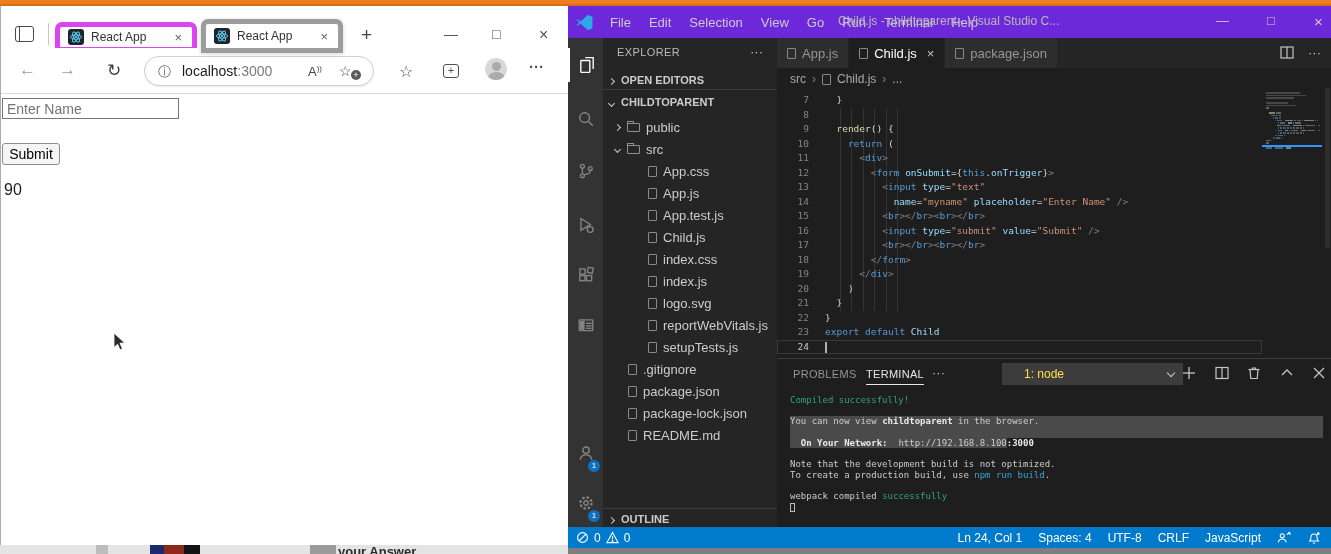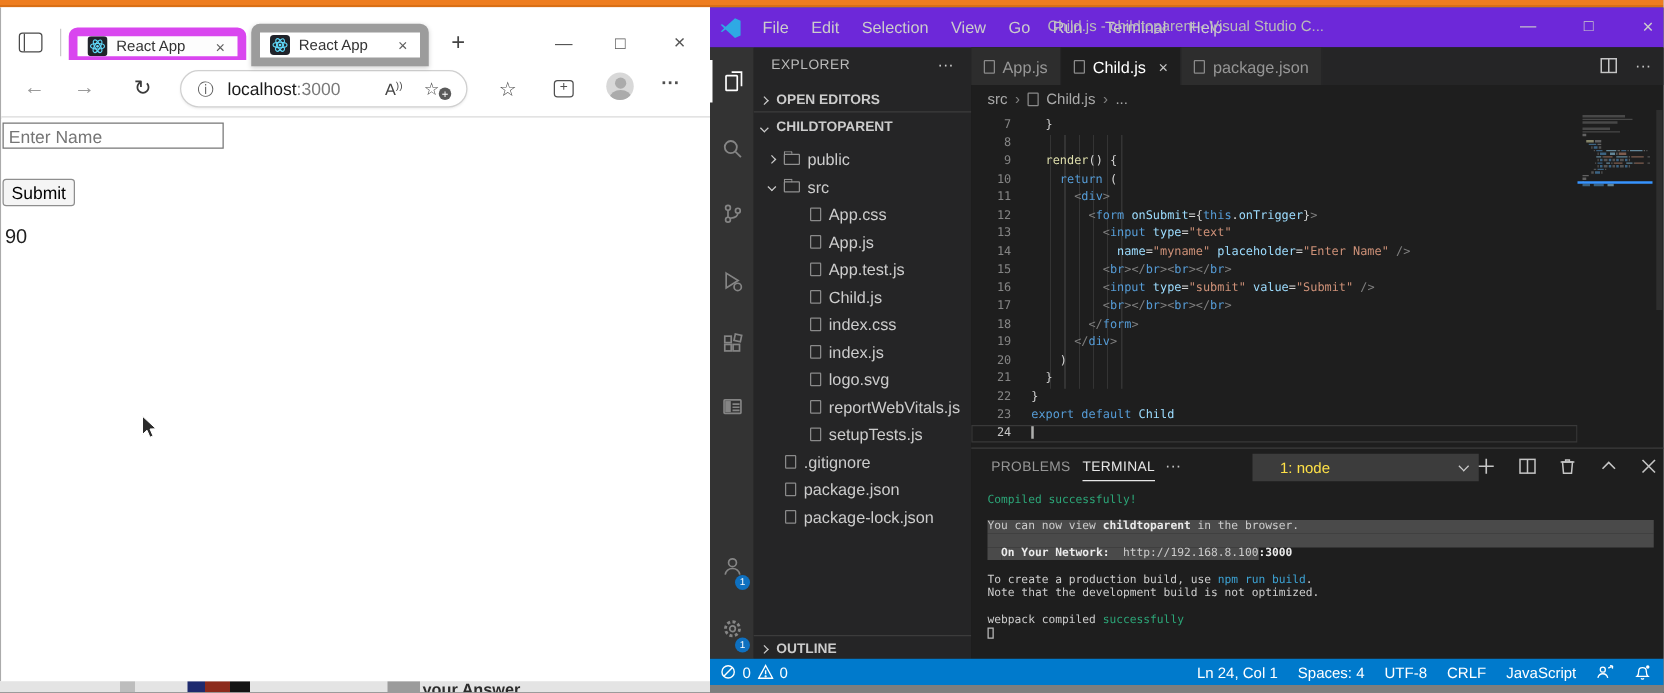--- a/index.html
+++ b/index.html
@@ -12,21 +12,21 @@
   
   #browser { position:absolute; left:0; top:6px; width:568px; height:539px;
              background:#fff; border-left:1px solid #ABABAB; }
   .tabbar { position:absolute; left:0; top:0; width:100%; height:42px; background:#fff; }
   .tabactions { position:absolute; left:14px; top:20px; width:19px; height:16px;
                 border:1.6px solid #4a4a4a; border-radius:3px; }
   .tabactions::after{ content:""; position:absolute; left:3px; top:0; width:0; height:100%;
                 border-left:1.6px solid #4a4a4a; }
   .tsep { position:absolute; left:47px; top:17px; width:1px; height:22px; background:#C9C9C9; }
   .btab { position:absolute; top:16px; height:30px; width:142px; background:#FDFDFD;
-          border:7px solid #d946ef; border-radius:7px 7px 0 0; display:flex;
+          border:5px solid #d946ef; border-radius:7px 7px 0 0; display:flex;
           align-items:center; padding:0 8px;justify-content:flex-end; }
   .btab.active { top:13px; height:34px; background:#fff; border-color:#9C9C9C;
           box-shadow:0 1px 4px rgba(0,0,0,.18); z-index:2; }
   #btab1 { left:54px; } #btab2 { left:200px; }
   .btab-title { font-size:12px; color:#333; margin-left:7px; flex:1; white-space:nowrap;
           overflow:hidden; }
   .btab-close { font-size:13px; color:#5f5f5f; padding:0 2px; }
   .favicon { width:16px; height:16px; flex:0 0 16px; }
   .newtab { position:absolute; left:360px; top:20px; font-size:19px; color:#444; line-height:18px; }
   .bwc { position:absolute; top:20px; font-size:14px; color:#555; }
@@ -397,20 +397,24 @@
             <span class="tlabel">.gitignore</span>
           </div>
           <div class="trowx" style="padding-left: 25px;">
             <span class="ficon"></span>
             <span class="tlabel">package.json</span>
           </div>
           <div class="trowx" style="padding-left: 25px;">
             <span class="ficon"></span>
             <span class="tlabel">package-lock.json</span>
           </div>
+          <div class="trowx" style="padding-left: 25px;">
+            <span class="ficon"></span>
+            <span class="tlabel">README.md</span>
+          </div>
         </div>
       <div class="sect" id="sect-outline">
         <span class="chev"></span>
         <span>OUTLINE</span>
       </div>
     </div>
 
     <div class="edgroup">
       <div class="edtabs" id="edtabs">
           <div class="etab">
@@ -653,22 +657,22 @@
             <line x1="12" y1="2" x2="2" y2="12"></line>
           </svg>
         </span>
       <div id="term">
           <div class="trow"><span class="t-green">Compiled successfully!</span></div>
           <div class="trow"></div>
           <div class="trow rowsel"><span class="t-fg">You can now view </span><span class="t-fgb">childtoparent</span><span class="t-fg"> in the browser.</span></div>
           <div class="trow rowsel"></div>
           <div class="trow"><span class="t-sel">  </span><span class="t-selb">On Your Network:</span><span class="t-sel">  http://192.168.8.100</span><span class="t-fgb">:3000</span></div>
           <div class="trow"></div>
+          <div class="trow"><span class="t-fg">Note that the development build is not optimized.</span></div>
           <div class="trow"><span class="t-fg">To create a production build, use </span><span class="t-cyan">npm run build</span><span class="t-fg">.</span></div>
-          <div class="trow"><span class="t-fg">Note that the development build is not optimized.</span></div>
           <div class="trow"></div>
           <div class="trow"><span class="t-fg">webpack compiled </span><span class="t-green">successfully</span></div>
           <div class="trow"><span class="tcursor"></span></div>
         </div>
     </div>
 
     <div class="statusbar">
       <div class="sbleft">
         <svg width="13" height="13" viewBox="0 0 14 14" fill="none" stroke="#fff" stroke-width="1.2">
             <circle cx="7" cy="7" r="5.3"></circle>

